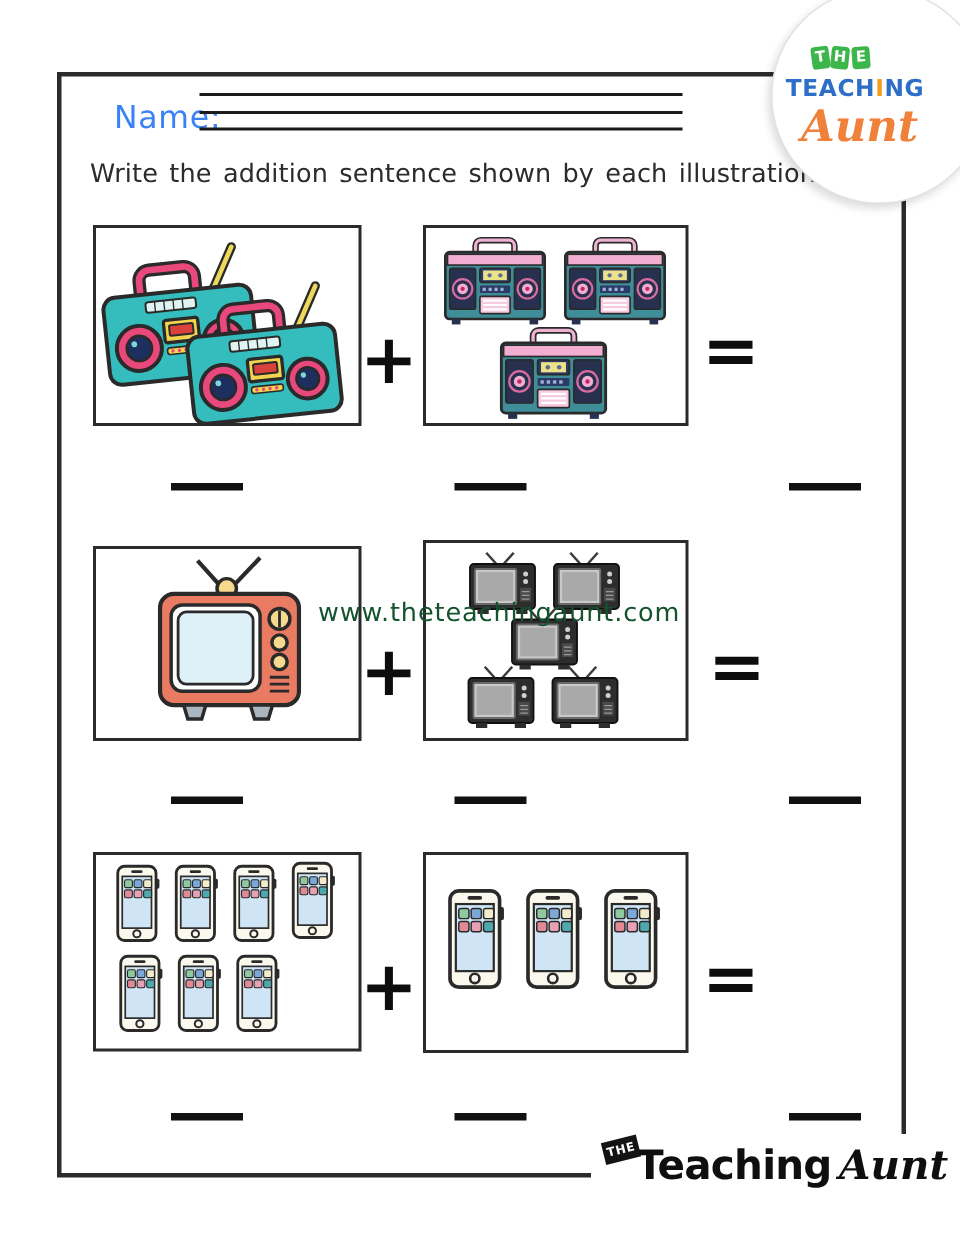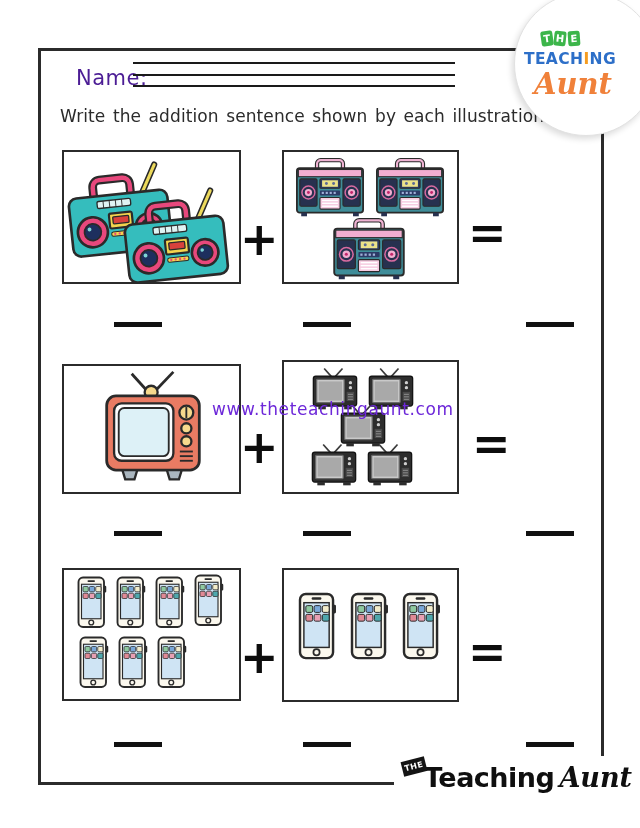--- a/index.html
+++ b/index.html
@@ -1,39 +1,39 @@
 <!DOCTYPE html>
 <html><head>
 <meta charset="utf-8">
 <style>
   html,body{margin:0;padding:0;background:#fff;}
   .canvas{position:relative;width:640px;height:828px;background:#fff;overflow:hidden;
           font-family:"DejaVu Sans",sans-serif;color:#1c1c1c;}
   .page-border{position:absolute;left:38px;top:48px;width:560px;height:731px;
                border:3px solid #2b2b2b;background:#fff;}
   
-  .name-label{position:absolute;left:76px;top:66px;font-size:21px;color:#4c1d95;letter-spacing:.5px;}
+  .name-label{position:absolute;left:76px;top:66px;font-size:21px;color:#3b82f6;letter-spacing:.5px;}
   .name-lines{position:absolute;left:133px;top:62px;width:322px;}
   .nline{height:0;border-top:2.5px solid #1a1a1a;margin-bottom:9.5px;}
   
   .title{position:absolute;left:60px;top:106px;font-size:17px;letter-spacing:.1px;word-spacing:2px;
          white-space:nowrap;color:#2b2b2b;z-index:2;}
   
   .pbox{position:absolute;background:#fff;border:2.5px solid #2b2b2b;z-index:1;}
   .icon{position:absolute;}
   .tilt{transform:rotate(-6deg);}
   
   .op{position:absolute;width:36px;text-align:center;font-weight:bold;color:#0d0d0d;
       font-family:"DejaVu Sans",sans-serif;z-index:2;}
   .plus{font-size:46px;line-height:46px;}
   .eq{font-size:46px;line-height:46px;}
   
   .dash{position:absolute;width:48px;height:4.5px;background:#111;z-index:2;}
   
-  .watermark{position:absolute;left:212px;top:399px;font-size:17px;color:#6d28d9;letter-spacing:.6px;
+  .watermark{position:absolute;left:212px;top:399px;font-size:17px;color:#14532d;letter-spacing:.6px;
              z-index:6;white-space:nowrap;}
   
   .logo-circle{position:absolute;left:514px;top:-8px;width:144px;height:144px;border-radius:50%;
                background:#fff;border:1.5px solid #e2e2e2;box-shadow:-2px 3px 6px rgba(0,0,0,.14);
                z-index:5;display:flex;flex-direction:column;align-items:center;padding-top:38px;
                box-sizing:border-box;}
   .lt-tiles{display:flex;gap:1.5px;margin-left:-52px;}
   .lt-tile{width:12px;height:15px;background:#3cb54a;border-radius:2.5px;color:#fff;font-size:10px;
            font-weight:bold;display:flex;align-items:center;justify-content:center;}
   .lt-tile:nth-child(1){transform:rotate(-8deg);}

